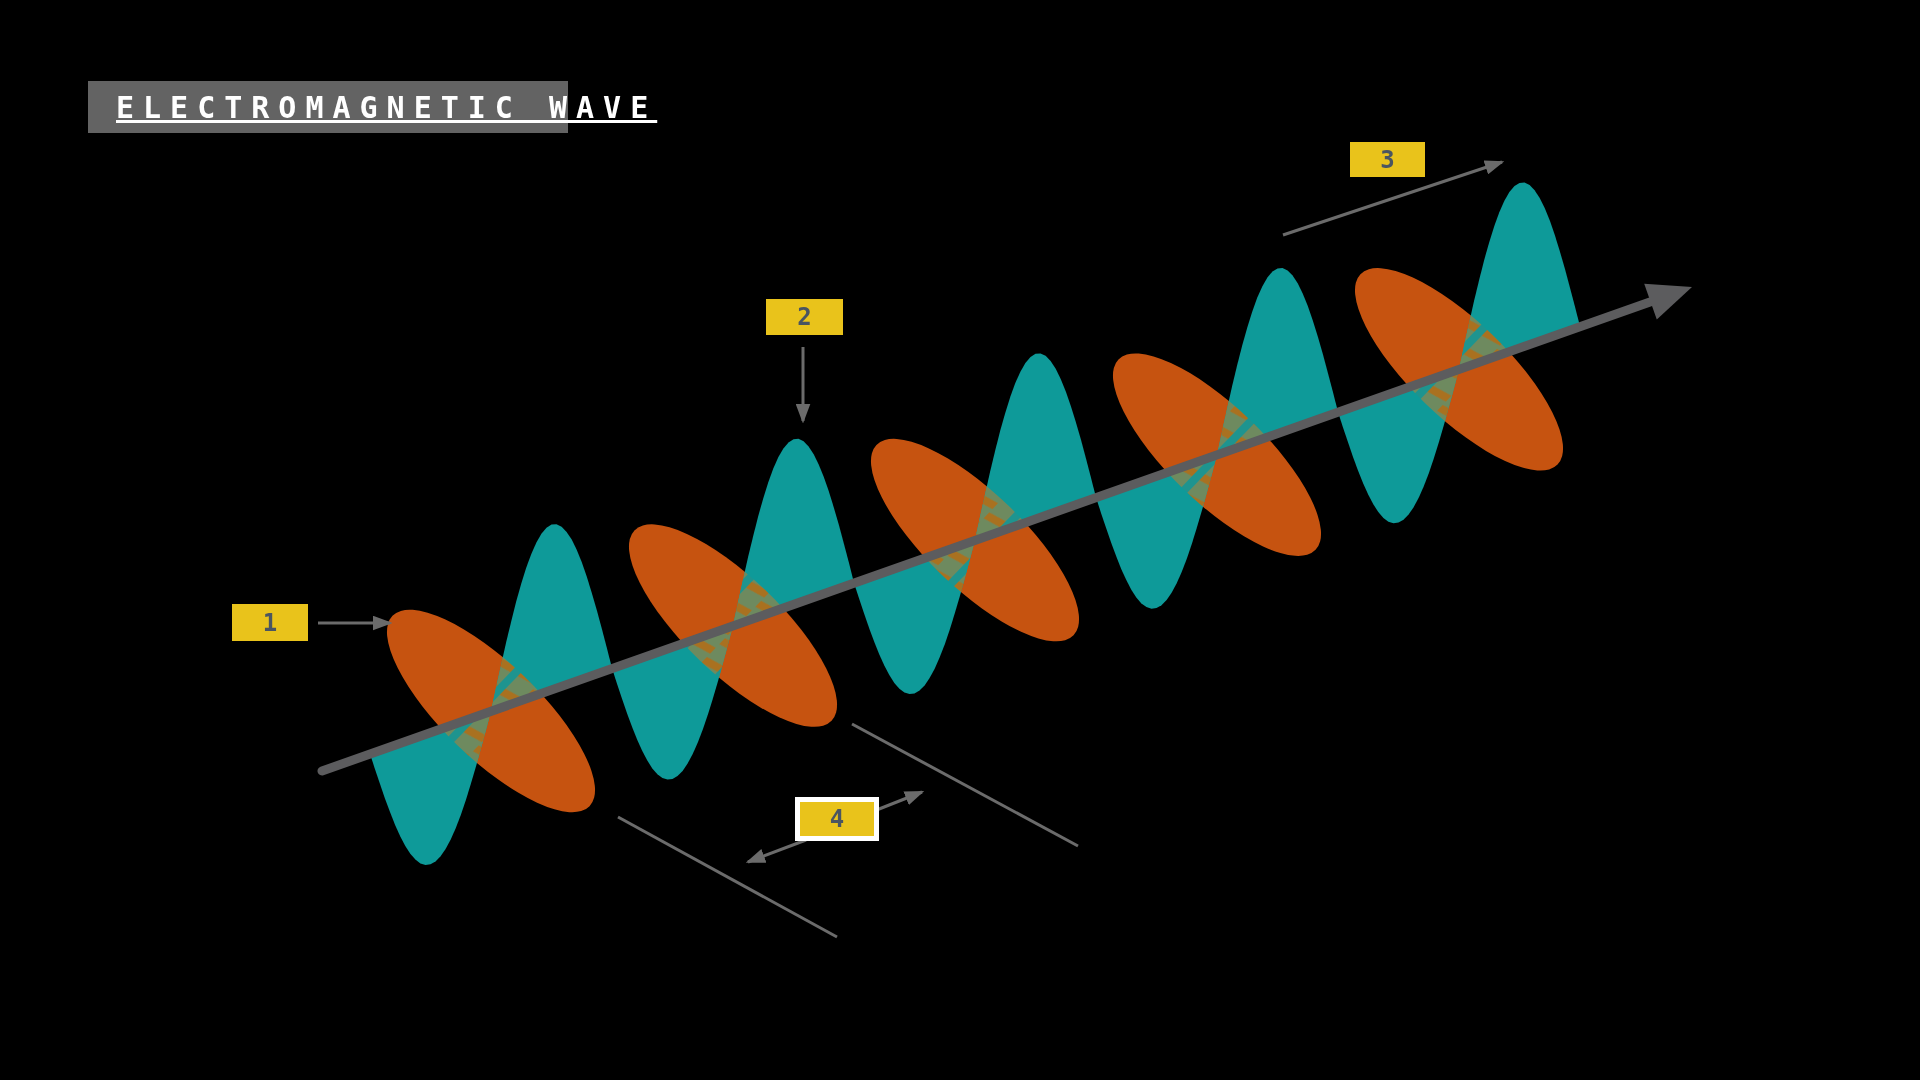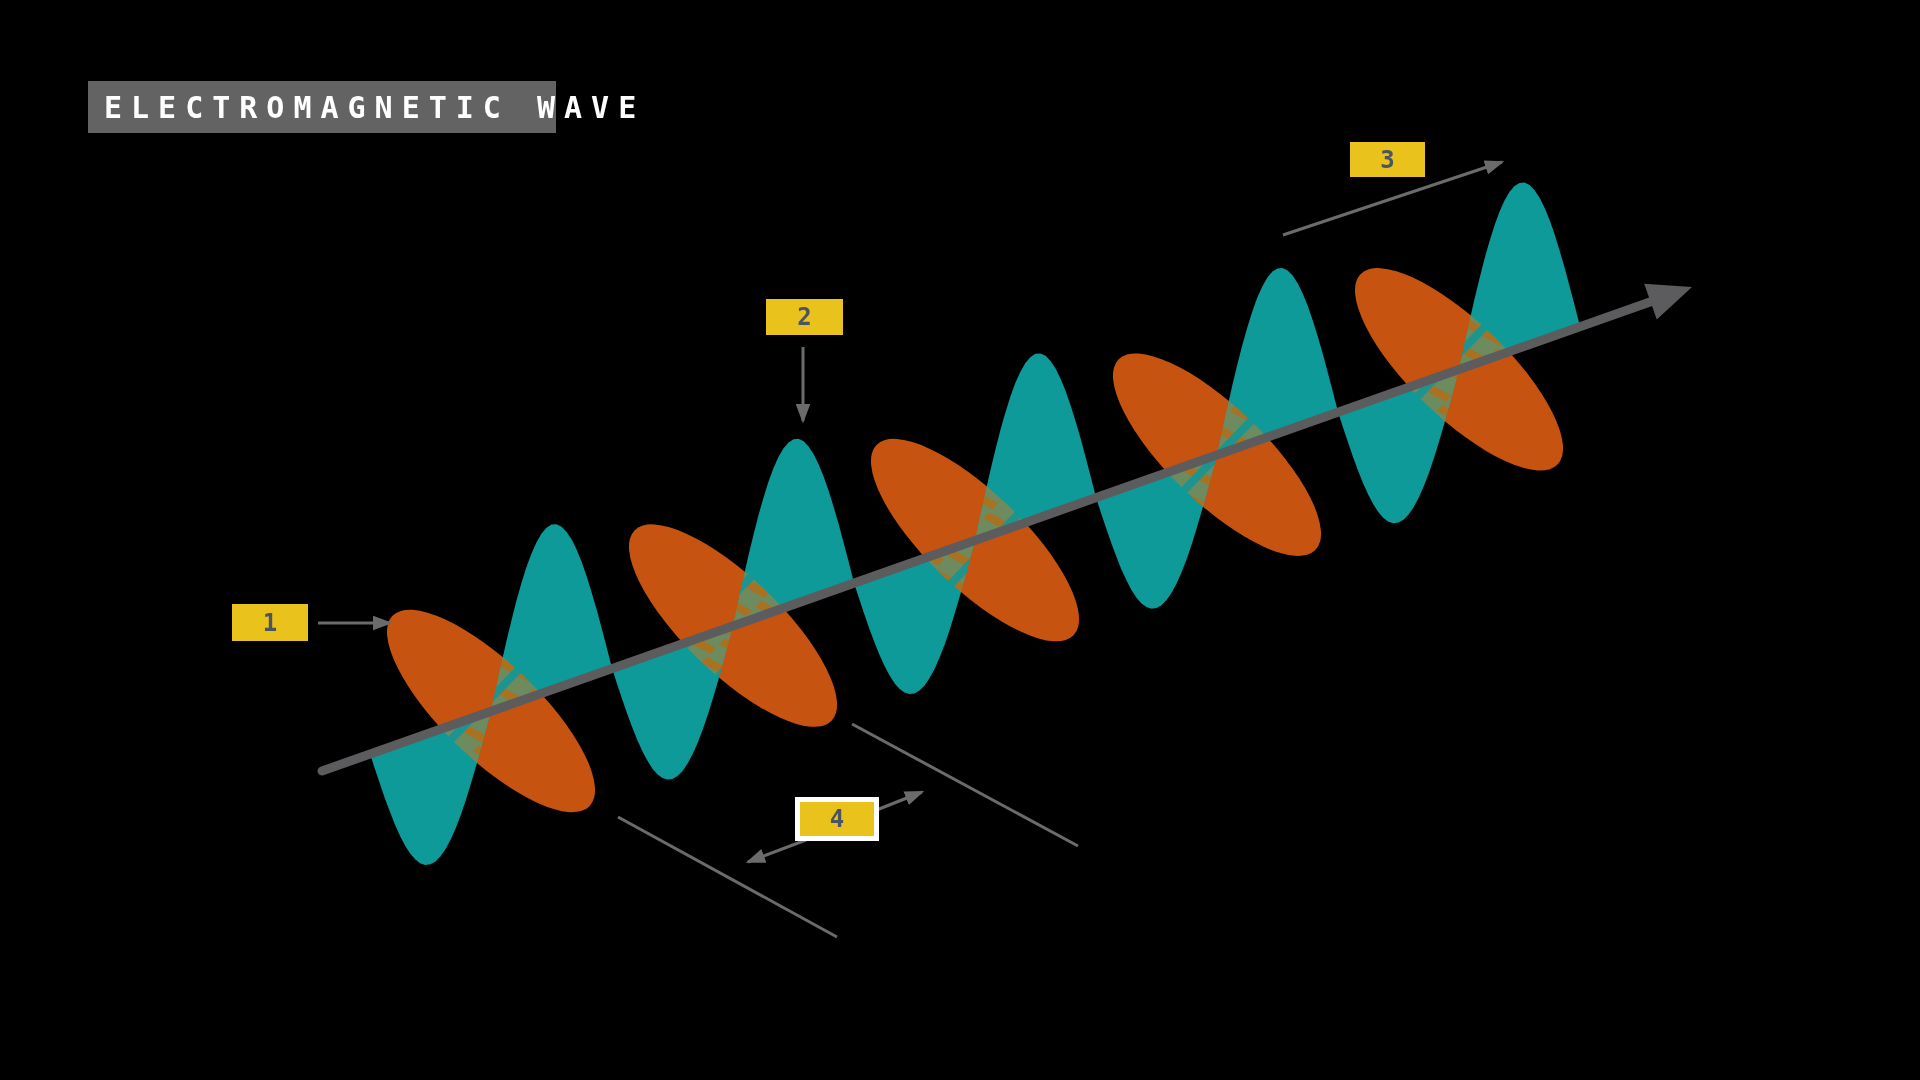--- a/index.html
+++ b/index.html
@@ -18,22 +18,22 @@
   .petal{fill:var(--teal);}
   .bfield{fill:var(--orange);}
   .overlap{fill:url(#overlap-hatch);}
   .axis-line{stroke:var(--axis);stroke-width:9;stroke-linecap:round;}
   .axis-head{fill:var(--axis);}
   .ann-line{stroke:var(--ann);stroke-width:3;fill:none;}
   .ann-fill{fill:var(--ann);}
   .title-box{
     position:absolute;left:88px;top:81px;width:452px;height:52px;
     background:var(--title-bg);color:var(--title-fg);
-    display:flex;align-items:center;padding-left:16px;
-    font-size:30px;font-weight:bold;letter-spacing:9px;white-space:nowrap;
+    display:flex;align-items:center;padding-left:28px;
+    font-size:30px;font-weight:bold;letter-spacing:9px;white-space:nowrap;text-decoration:underline;
   }
   .num-label{
     position:absolute;background:var(--label-bg);color:var(--label-fg);
     display:flex;align-items:center;justify-content:center;
     font-size:24px;font-weight:bold;
   }
   #label-1{left:232px;top:604px;width:76px;height:37px;}
   #label-2{left:766px;top:299px;width:77px;height:36px;}
   #label-3{left:1350px;top:142px;width:75px;height:35px;}
   #label-4{left:795px;top:797px;width:74px;height:34px;border:5px solid #FFFFFF;}

